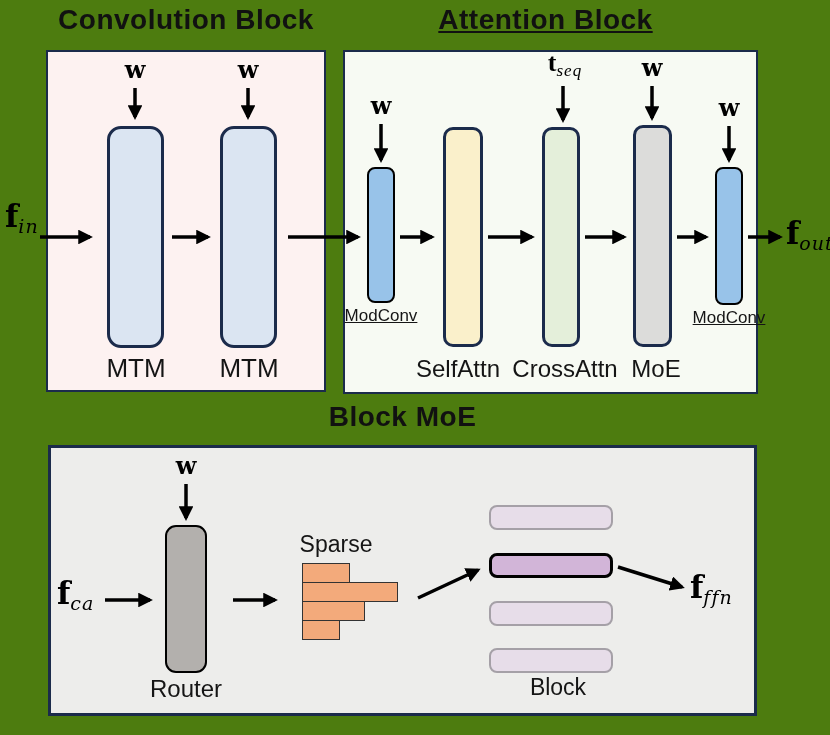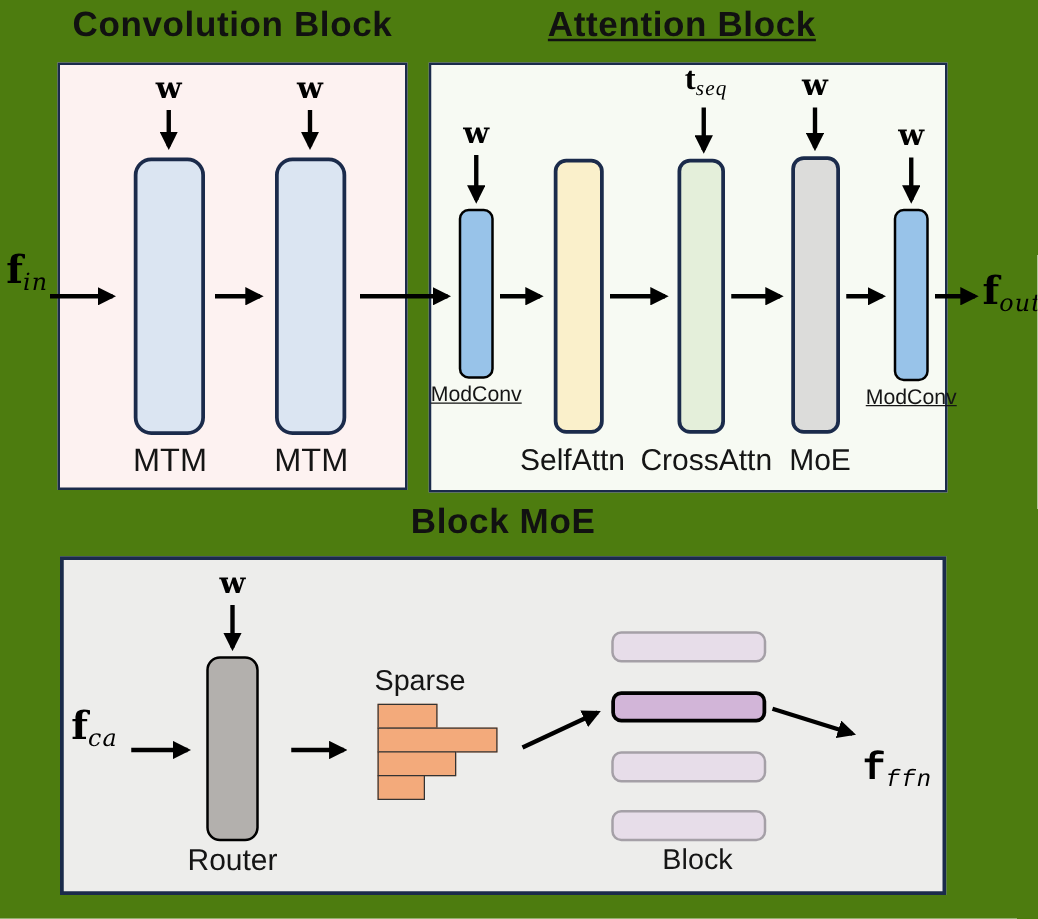--- a/index.html
+++ b/index.html
@@ -80,24 +80,24 @@
       <div class="ffn" style="top: 648px; background-color: rgb(231, 221, 233);"></div>
     </div>
   <div class="blk-label" style="left:558px; top:674px; font-size:23px;">Block</div>
 
   <div class="math" style="left:5px; top:201px;">
     <span>f</span><span class="msub">in</span>
   </div>
   <div class="math" style="left:786px; top:218px;">
     <span>f</span><span class="msub">out</span>
   </div>
-  <div class="math" style="left:57px; top:566px;">
+  <div class="math" style="left:57px; top:578px;">
     <span>f</span><span class="msub">ca</span>
   </div>
-  <div class="math" style="left:690px; top:600px;font-family:Liberation Mono, monospace;">
+  <div class="math" style="left:690px; top:572px;">
     <span>f</span><span class="msub">ffn</span>
   </div>
 
   <svg class="arrows" viewBox="0 0 830 735">
     <defs>
       <marker id="ah" viewBox="0 0 10 10" refX="8" refY="5" markerWidth="4.2" markerHeight="4.2" orient="auto-start-reverse">
         <path d="M0,0 L10,5 L0,10 z" fill="#000"></path>
       </marker>
     </defs>
     <g stroke="#000" stroke-width="3.5" fill="none">

